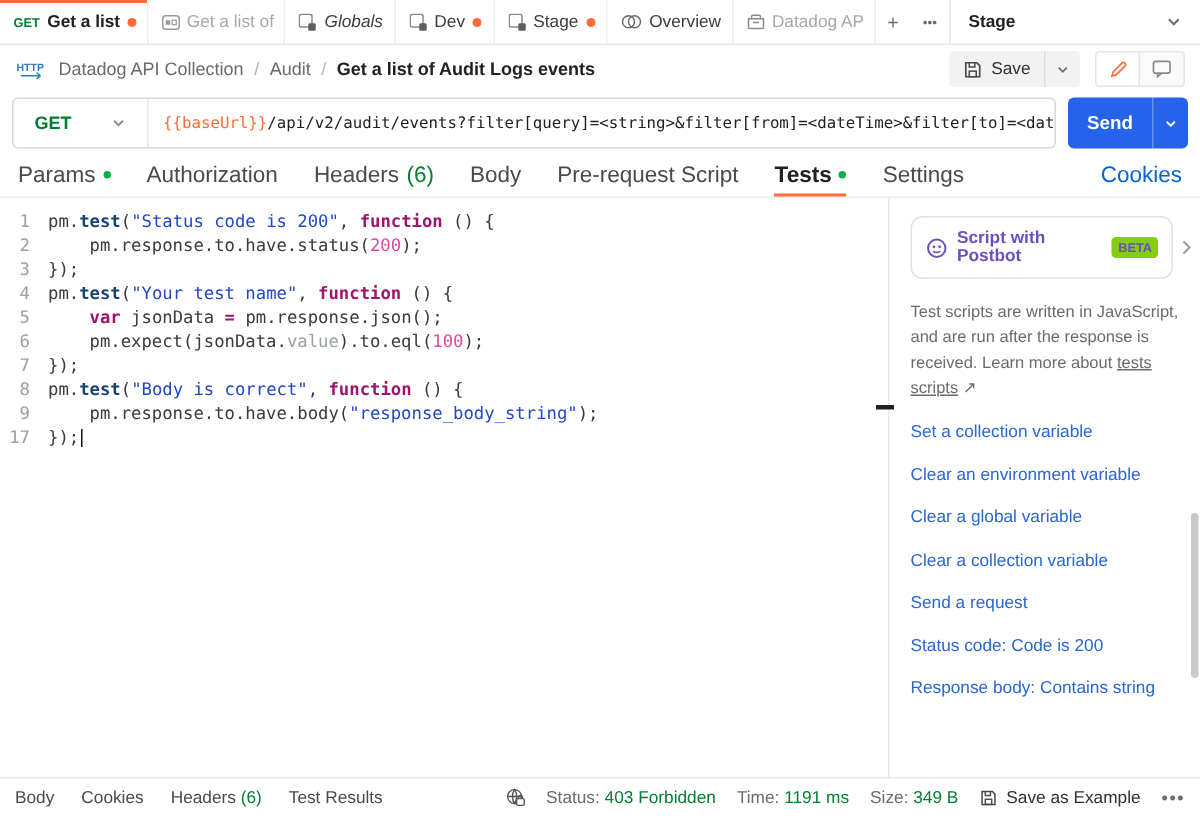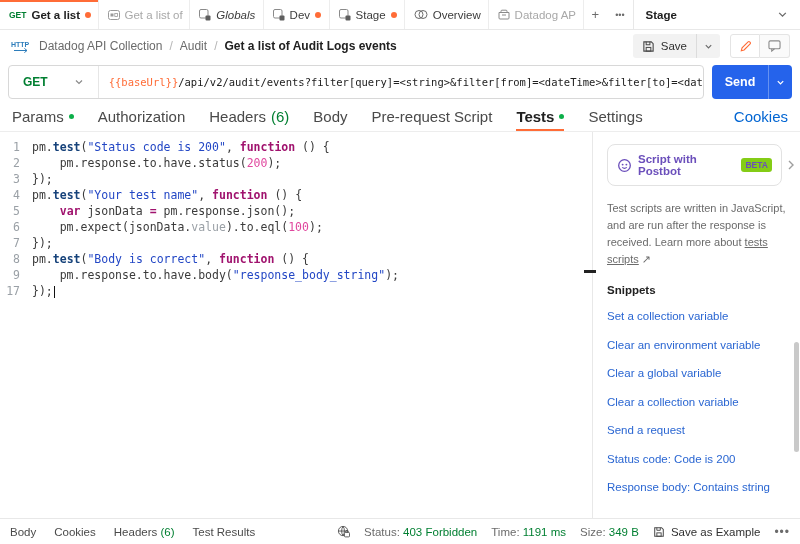--- a/index.html
+++ b/index.html
@@ -349,21 +349,20 @@
               <path d="M3 2l4 4-4 4" fill="none" stroke="#9e9e9e" stroke-width="1.4"></path>
             </svg>
         </span>
       </div>
 
       <div class="sb-info">
         <span>Test scripts are written in JavaScript, and are run after the response is received.</span>
         <span>Learn more about </span><span class="ilink">tests scripts</span> <span>↗</span>
       </div>
 
-      <div class="sb-title">Snippets</div>
       <div class="snips">
 
       <div class="snip">Set a collection variable</div>
           <div class="snip">Clear an environment variable</div>
           <div class="snip">Clear a global variable</div>
           <div class="snip">Clear a collection variable</div>
           <div class="snip">Send a request</div>
           <div class="snip">Status code: Code is 200</div>
           <div class="snip">Response body: Contains string</div>
         </div>

